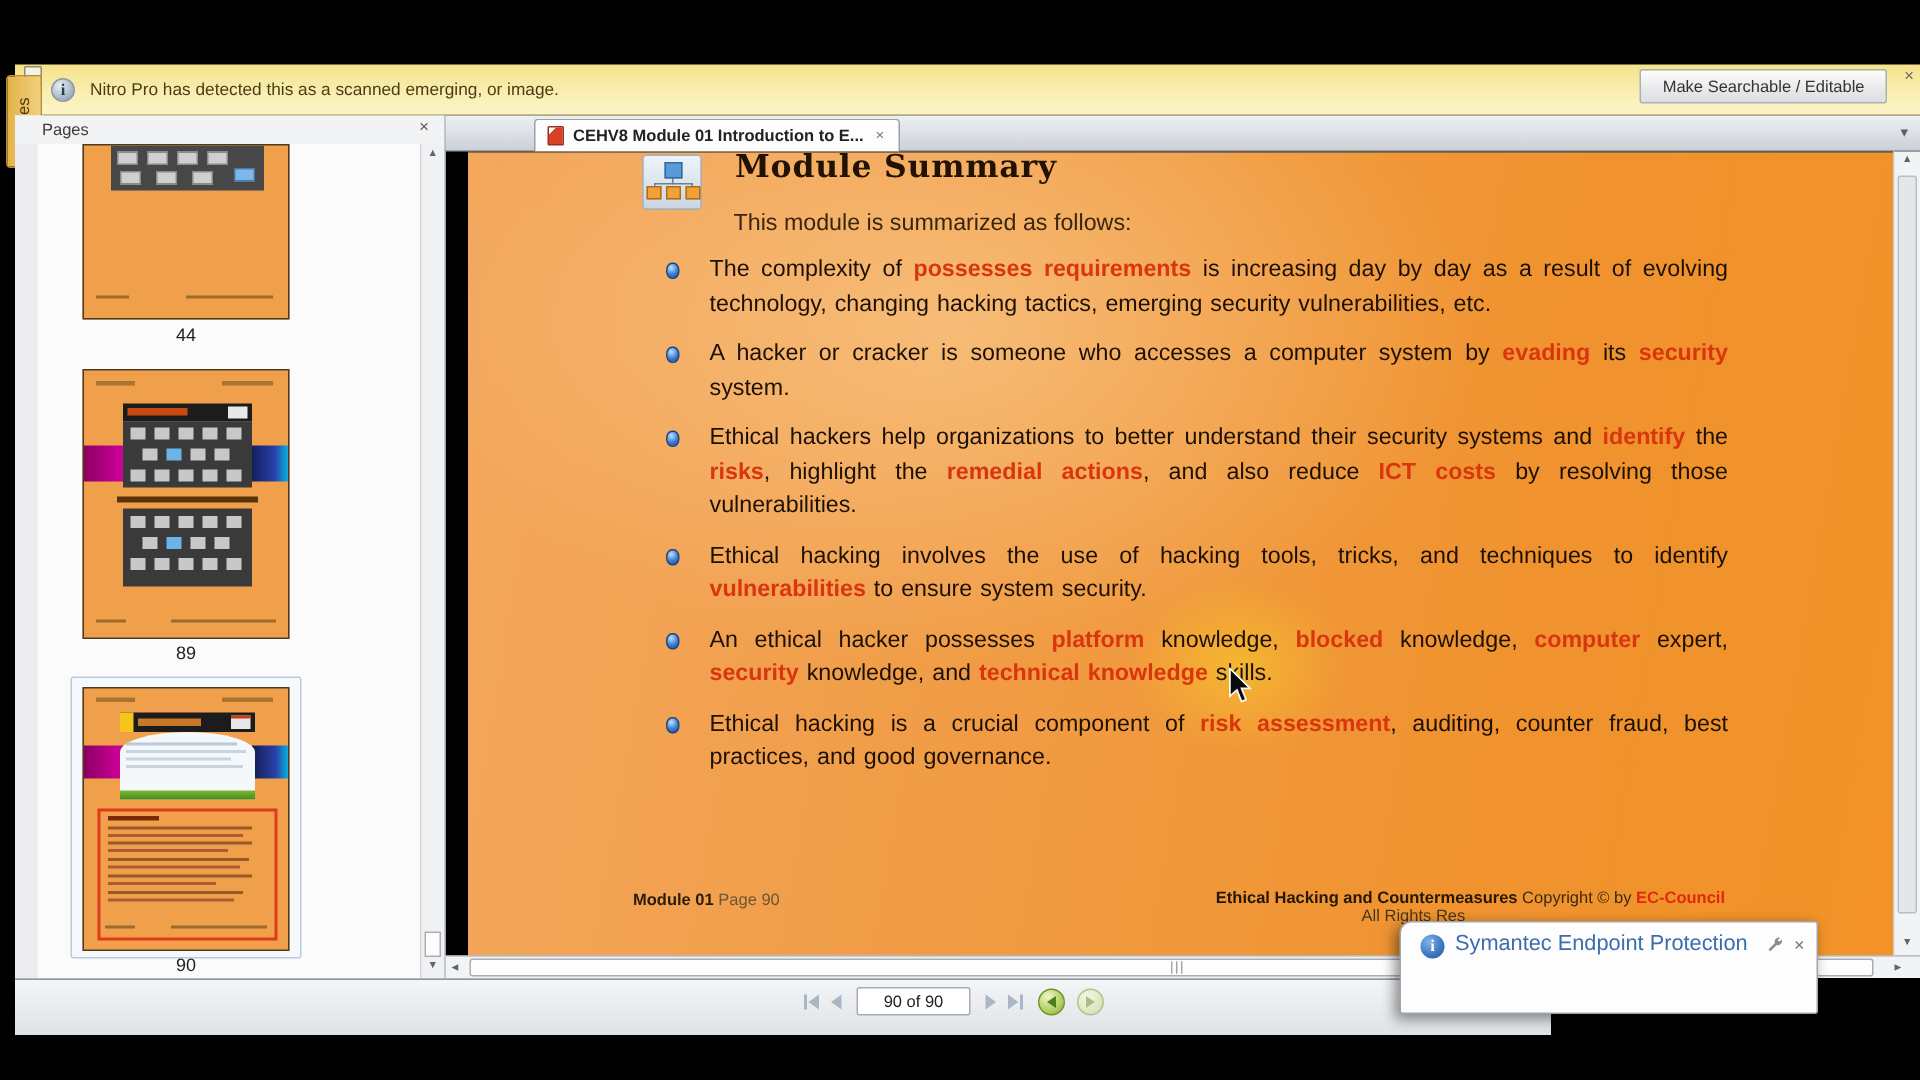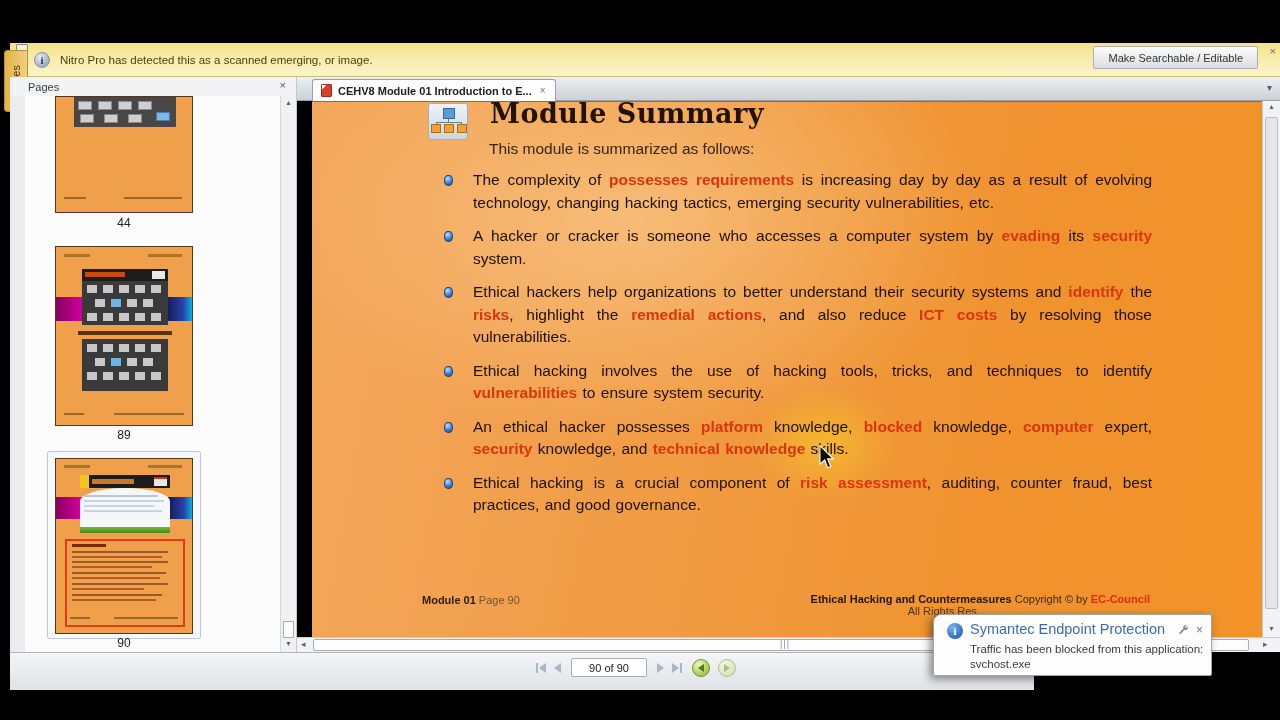--- a/index.html
+++ b/index.html
@@ -47,21 +47,21 @@
   .selbox{position:absolute;left:37px;top:374px;width:154px;height:188px;
     border:1px solid #bcc9d9;background:#f5f8fc;border-radius:2px;}
   .sb-scroll{position:absolute;right:0;top:19px;width:16px;height:556px;background:#f0f1f3;border-left:1px solid #d4d7db;}
   .sb-thumbbox{position:absolute;left:2px;top:525px;width:11px;height:17px;background:#fdfdfd;border:1px solid #a9aeb5;}
   .tinyar{font-size:7px;color:#5c6470;position:absolute;left:4px;}
 
   
   .tabbar{left:297px;top:77px;width:983px;height:24px;
     background:linear-gradient(#eef0f2,#ccd1d8);border-bottom:1px solid #98a0aa;}
   .tab{position:absolute;top:2px;height:22px;display:flex;align-items:center;
-    border:1px solid #98a0aa;border-bottom:none;border-radius:3px 3px 0 0;padding:0 8px;}
+    border:1px solid #98a0aa;border-bottom:none;border-radius:3px 3px 0 0;padding:0 8px;margin-left:44px;}
   .tab.active{left:15px;width:244px;background:#fdfdfe;}
   .tab.inactive{left:261px;width:220px;top:3px;height:21px;background:linear-gradient(#f4f5f7,#d9dde2);}
   .pdf-ico{width:11px;height:13px;background:linear-gradient(135deg,#fff 0 23%,#d8402a 24%);
     border:1px solid #9e2c1a;border-radius:1px;margin-right:6px;flex:none;}
   .tab-label{font-size:11px;color:#222;white-space:nowrap;overflow:hidden;}
   .tab.active .tab-label{font-weight:bold;}
   .tab-x{margin-left:8px;font-size:10px;color:#777;}
   .tab-dd{position:absolute;right:8px;top:5px;font-size:10px;color:#5a616b;}
 
   
@@ -69,21 +69,21 @@
     background:
       radial-gradient(ellipse 500px 320px at 34% 22%, rgba(255,230,185,.42), rgba(255,230,185,0) 70%),
       linear-gradient(100deg,#f3a85e 0%,#f19d47 35%,#f0932f 72%,#f29227 100%);
     border-top:1px solid #8c6b45;overflow:hidden;}
   .org-icon{position:absolute;left:116px;top:1px;width:40px;height:37px;
     background:linear-gradient(#eef3f8,#c9d6e2);border:1px solid #9fb0c0;border-radius:3px;}
   .org-top{position:absolute;left:14px;top:4px;width:12px;height:11px;background:#5b9bd5;border:1px solid #2e6da4;}
   .org-b{position:absolute;top:20px;width:10px;height:9px;background:#f0a13a;border:1px solid #b06e14;}
   .org-line{position:absolute;background:#6a7f92;}
   .slide-title{position:absolute;left:178px;top:-4px;font-family:"DejaVu Serif",serif;
-    font-weight:bold;font-size:27px;color:#221204;letter-spacing:.5px;}
+    font-weight:bold;font-size:21px;color:#221204;letter-spacing:.5px;}
   .slide-sub{position:absolute;left:177px;top:38px;font-size:15.5px;color:#38260e;}
   .bullets{position:absolute;left:132px;top:67px;width:708px;}
   .brow{display:flex;margin-bottom:11px;position:relative;z-index:2;}
   .bdot{flex:none;width:9px;height:11px;margin-top:6px;border-radius:45%;
     background:radial-gradient(circle at 35% 28%,#bfe0ff,#3f7fd0 55%,#1c4f96);
     border:1px solid #1a4584;}
   .bt{margin:0 0 0 20px;width:679px;font-size:15.5px;line-height:22.5px;color:#1d1106;
     text-align:justify;word-spacing:1px;}
   .bt .rd{color:#d9350f;font-weight:bold;}
   .spot{position:absolute;left:438px;top:282px;width:150px;height:120px;z-index:1;
@@ -385,19 +385,15 @@
 
   <div class="abs popup">
     <div class="pp-ico">i</div>
     <div class="pp-title">Symantec Endpoint Protection</div>
     <div class="pp-tools">
       <svg width="12" height="12" viewBox="0 0 16 16">
         <path d="M13.2 1.8a3.6 3.6 0 0 0-4.9 4.4L2.6 11.9l1.7 1.7 5.7-5.7a3.6 3.6 0 0 0 4.4-4.9l-2.1 2.1-1.6-1.6 2.5-1.7z" fill="#8a8f96"></path>
       </svg>
       <div class="pp-x">×</div>
     </div>
-    <div class="pp-body">
-      <div>Traffic has been blocked from this application:</div>
-      <div>svchost.exe</div>
-    </div>
   </div>
 
 </div>
 
 </body></html>

